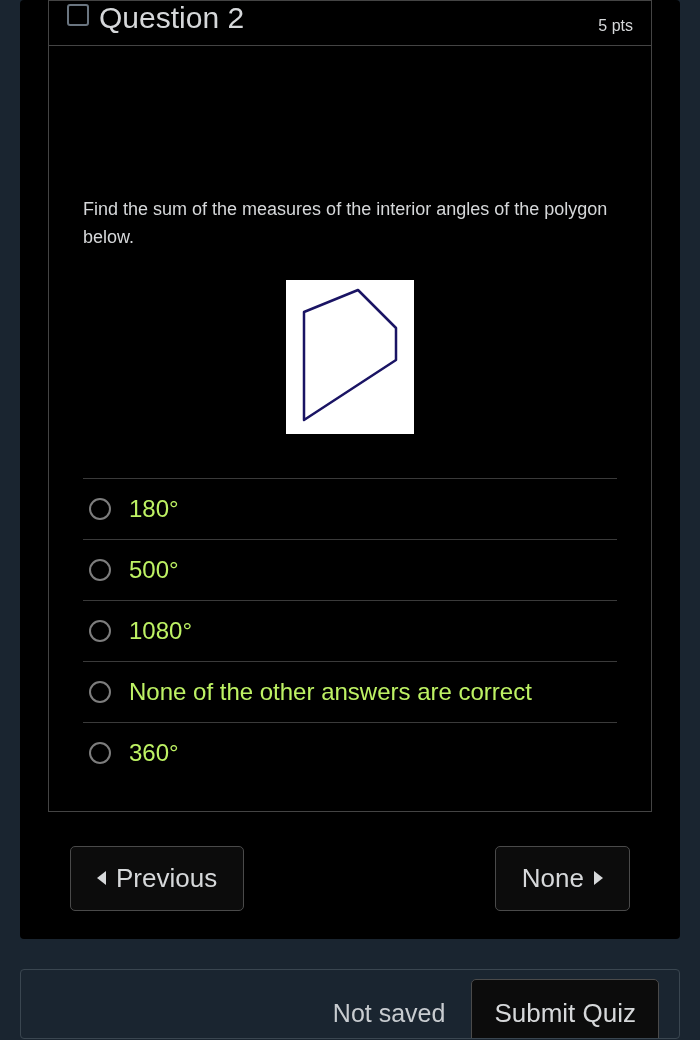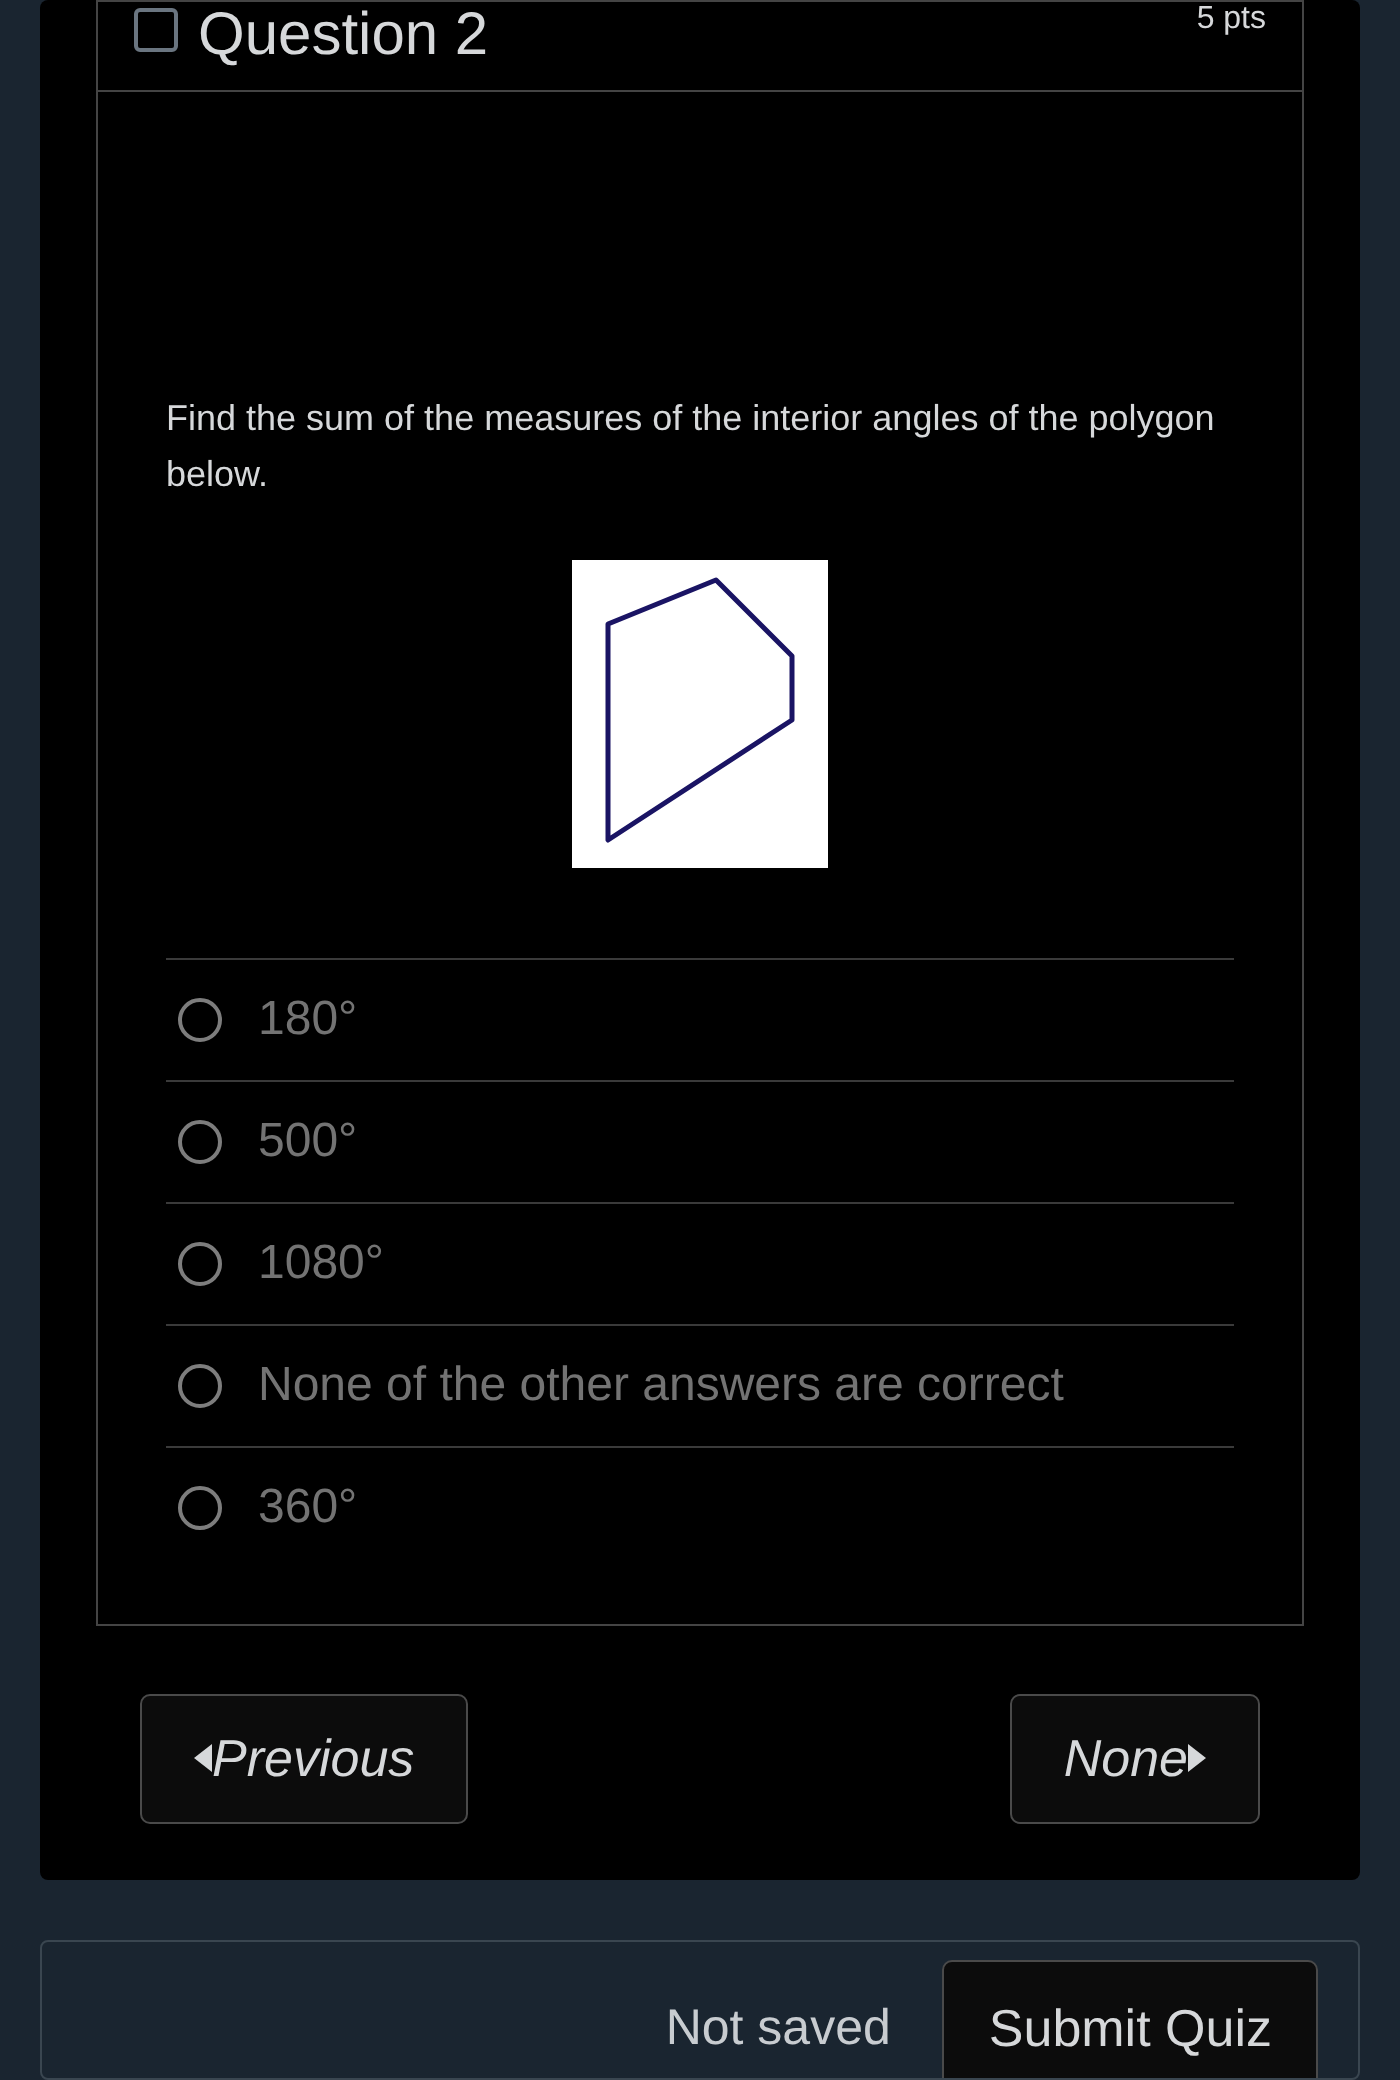--- a/index.html
+++ b/index.html
@@ -22,21 +22,21 @@
       border-radius: 4px;
       padding-bottom: 28px;
     }
     .question-box {
       border: 1px solid #444;
       margin: 0 28px;
     }
     .question-header {
       display: flex;
       justify-content: space-between;
-      align-items: flex-start;
+      align-items: flex-end;
       padding: 0 18px 10px 18px;
       border-bottom: 1px solid #444;
     }
     .question-title {
       color: #d6d8da;
       font-size: 30px;
       font-weight: 400;
     }
     .question-pts {
       color: #d6d8da;
@@ -87,39 +87,39 @@
     }
     .radio {
       width: 22px;
       height: 22px;
       border: 2.5px solid #7d7d7d;
       border-radius: 50%;
       margin-right: 18px;
       flex-shrink: 0;
     }
     .option-label {
-      color: #737373;
+      color: #bef264;
       font-size: 24px;
     }
     .nav-row {
       display: flex;
       justify-content: space-between;
       padding: 34px 50px 0 50px;
     }
     .nav-btn {
       background: #0c0c0c;
       border: 1px solid #4a4a4a;
       color: #d6d8da;
       font-size: 26px;
       padding: 16px 26px;
       border-radius: 5px;
       cursor: pointer;
       display: flex;
       align-items: center;
-      font-style: italic;
+      gap: 10px;
     }
     .tri-left {
       width: 0;
       height: 0;
       border-top: 7px solid transparent;
       border-bottom: 7px solid transparent;
       border-right: 9px solid #d6d8da;
     }
     .tri-right {
       width: 0;

